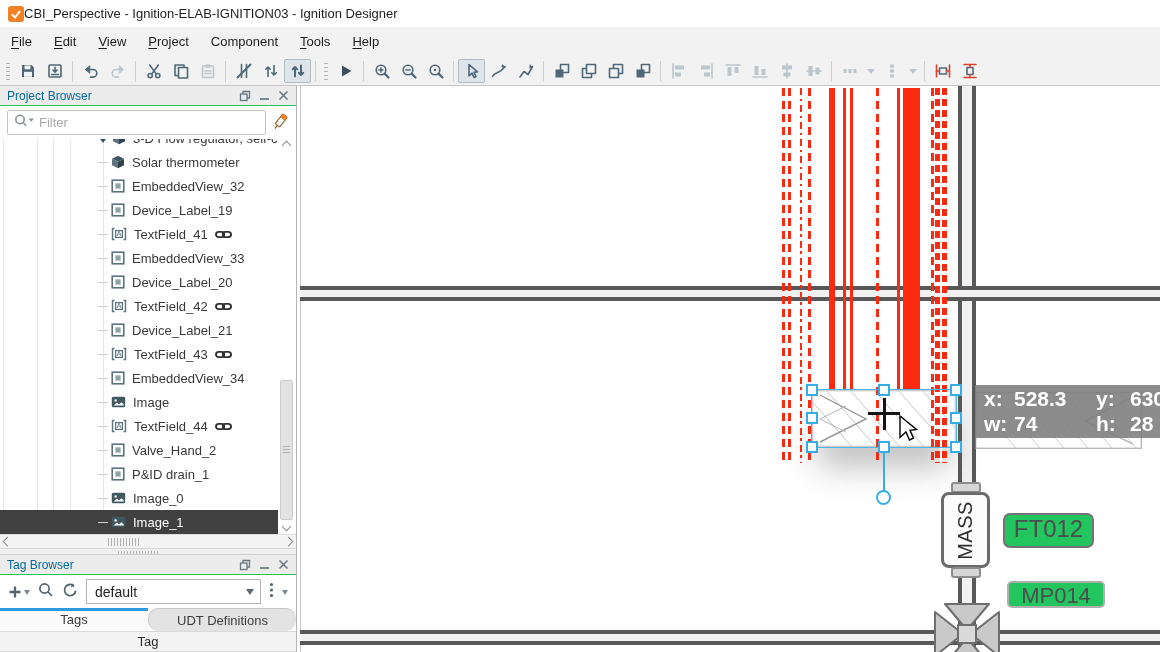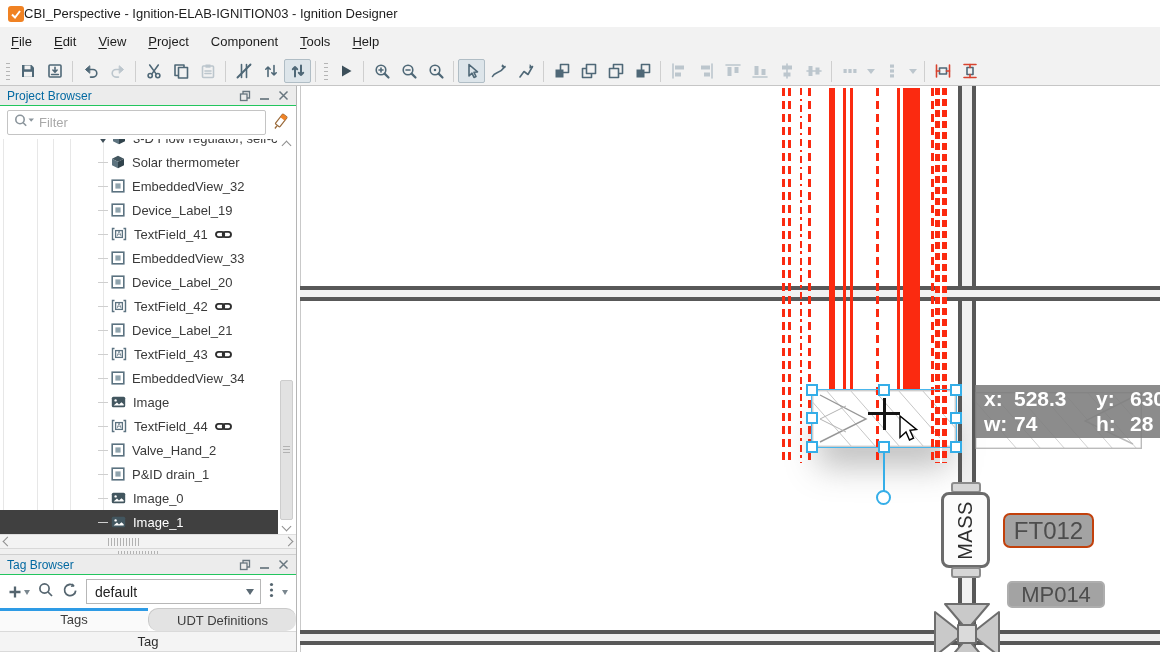--- a/index.html
+++ b/index.html
@@ -104,21 +104,21 @@
   .mouse-cursor { position:absolute; left:601px; top:329px; z-index:9; }
 
   .tooltip { position:absolute; left:678px; top:299px; width:240px; height:53px; background:rgba(124,124,124,.88);
     color:#fff; font-size:21px; font-weight:700; display:grid; grid-template-columns:30px 82px 34px auto;
     align-content:center; row-gap:1px; padding-left:9px; z-index:8; }
 
   .meter-collar { position:absolute; left:654px; width:30px; height:11px; background:#d6d6d6; border:2px solid #8c8c8c; border-radius:3px; z-index:3; }
   .meter-body { position:absolute; left:644px; top:406px; width:49px; height:76px; background:#fcfcfc; border:3px solid #6b6b6b; border-radius:8px; z-index:3;
     display:flex; align-items:center; justify-content:center; }
   .meter-body span { transform:rotate(-90deg); font-size:20px; color:#2e2e2e; letter-spacing:.5px; }
-  .tagbox { position:absolute; background:#a3a3a3; border:2px solid #c2410c; border-radius:7px; color:#4d4d4d; display:flex; align-items:center; justify-content:center; z-index:3; }
+  .tagbox { position:absolute; background:#22c55e; border:2px solid #737373; border-radius:7px; color:#4d4d4d; display:flex; justify-content:center; z-index:3; }
   .tagbox.ft { left:706px; top:427px; width:91px; height:35px; font-size:24px; }
   .tagbox.mp { left:710px; top:495px; width:98px; height:27px; font-size:22px; border-color:#aeaeae; border-radius:5px;}
   .valve { position:absolute; left:630px; top:508px; z-index:3; }
 </style>
 </head>
 <body>
 
 <div class="titlebar">
   <span style="display:flex;">
     <svg width="16" height="16">

